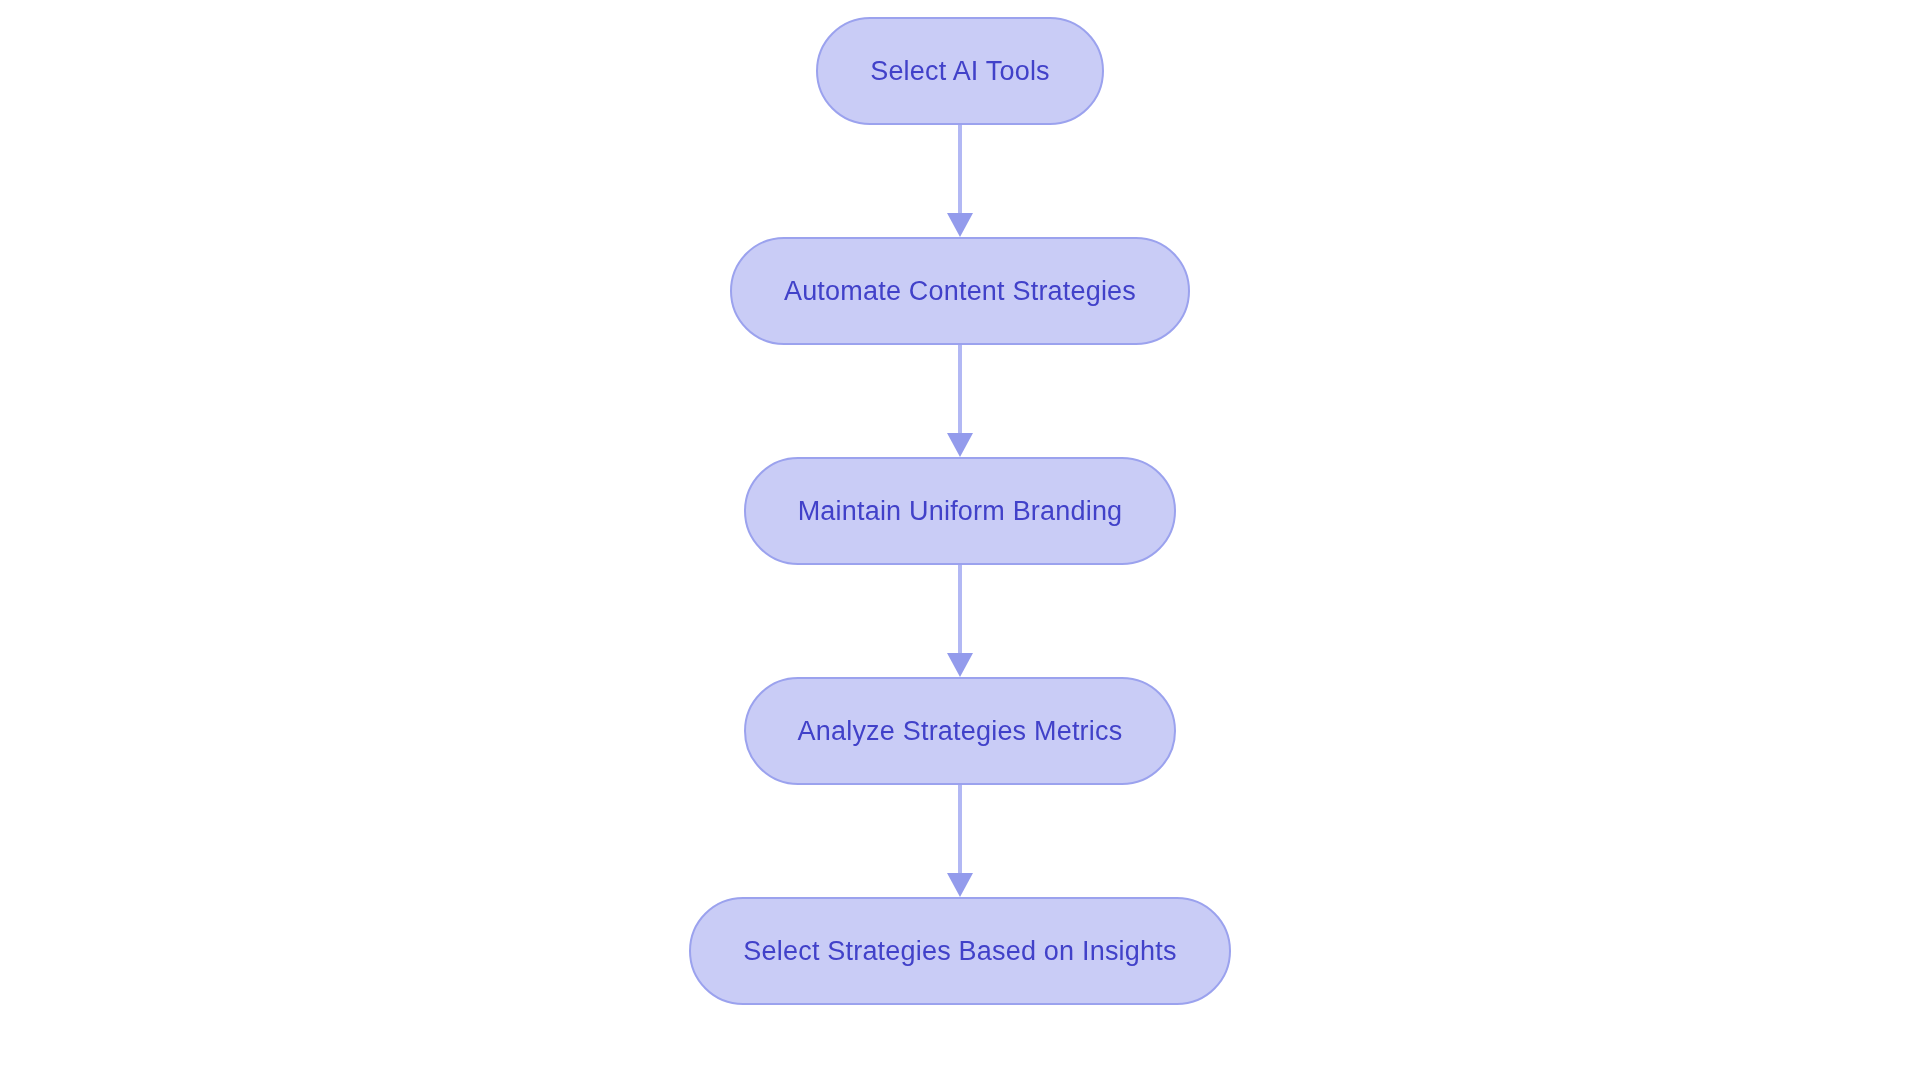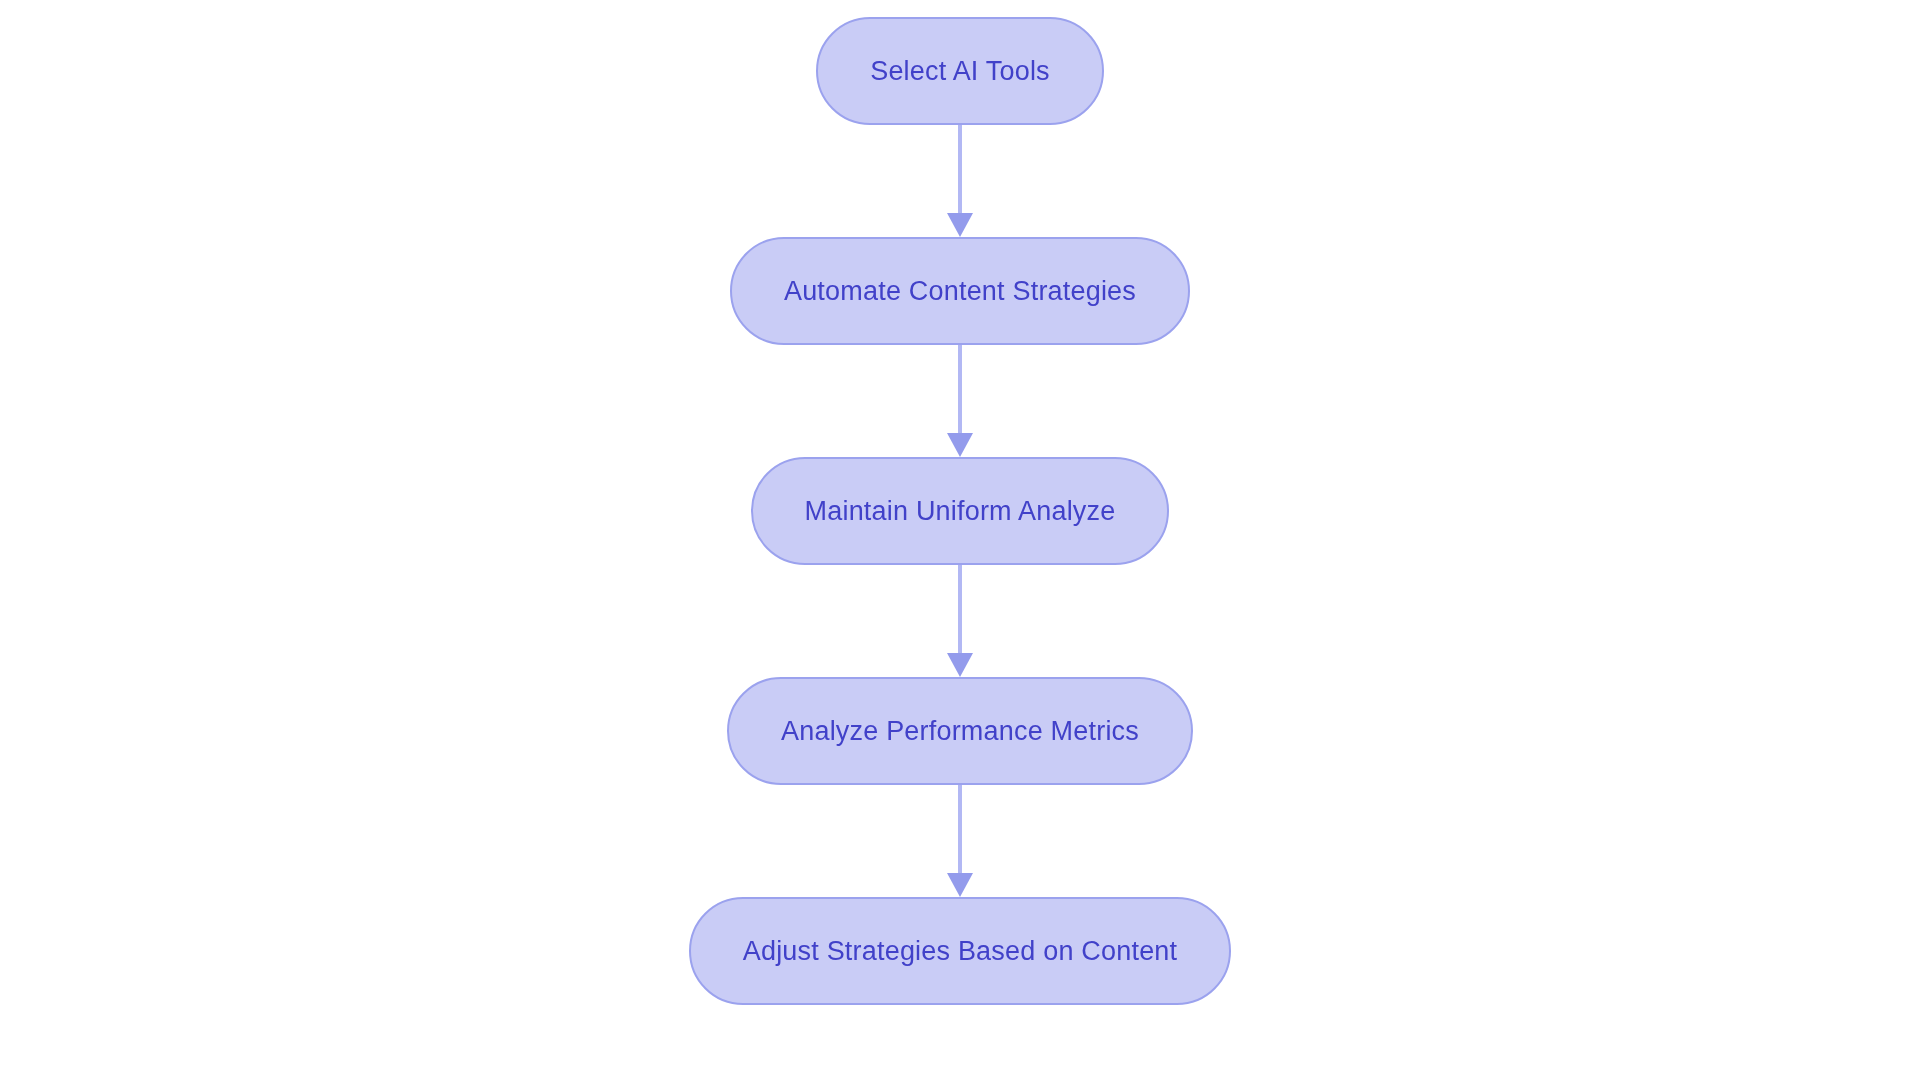--- a/index.html
+++ b/index.html
@@ -84,35 +84,35 @@
     <div class="node">
       <span class="node-label">Automate Content Strategies</span>
     </div>
 
     <div class="arrow">
       <div class="arrow-stem"></div>
       <div class="arrow-head"></div>
     </div>
 
     <div class="node">
-      <span class="node-label">Maintain Uniform Analyze</span>
+      <span class="node-label">Maintain Uniform Branding</span>
     </div>
 
     <div class="arrow">
       <div class="arrow-stem"></div>
       <div class="arrow-head"></div>
     </div>
 
     <div class="node">
-      <span class="node-label">Analyze Performance Metrics</span>
+      <span class="node-label">Analyze Strategies Metrics</span>
     </div>
 
     <div class="arrow">
       <div class="arrow-stem"></div>
       <div class="arrow-head"></div>
     </div>
 
     <div class="node">
-      <span class="node-label">Adjust Strategies Based on Content</span>
+      <span class="node-label">Select Strategies Based on Insights</span>
     </div>
 
   </div>
 </div>
 
 </body></html>

